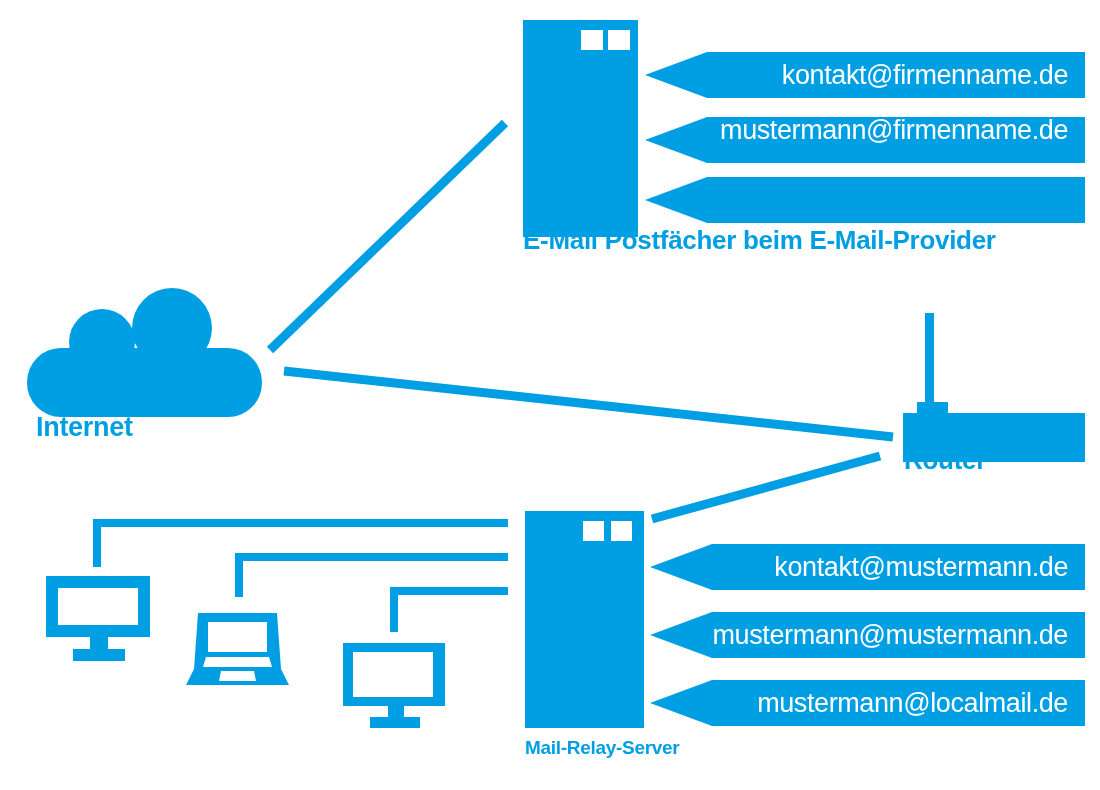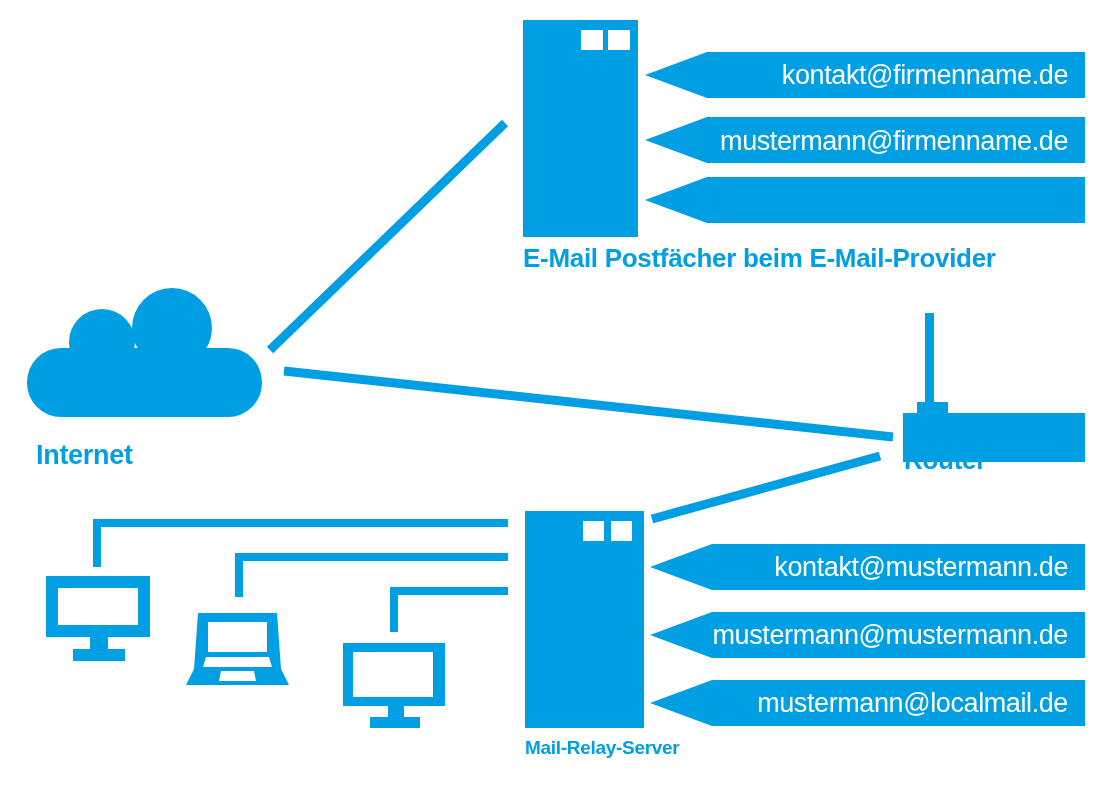--- a/index.html
+++ b/index.html
@@ -106,24 +106,24 @@
 
     <g>
       <rect class="fill-accent" x="343" y="643" width="102" height="63"></rect>
       <rect class="fill-white" x="353" y="652" width="80" height="45"></rect>
       <rect class="fill-accent" x="388" y="706" width="16" height="11"></rect>
       <rect class="fill-accent" x="370" y="717" width="50" height="11"></rect>
     </g>
   </svg>
 
   <div class="tag-text top" style="top:52px;">kontakt@firmenname.de</div>
-  <div class="tag-text top" style="top:118px;">mustermann@firmenname.de</div>
+  <div class="tag-text top" style="top:107px;">mustermann@firmenname.de</div>
 
   <div class="tag-text bottom" style="top:544px;">kontakt@mustermann.de</div>
   <div class="tag-text bottom" style="top:612px;">mustermann@mustermann.de</div>
   <div class="tag-text bottom" style="top:680px;">mustermann@localmail.de</div>
 
-  <div class="lbl" style="left:523px; top:243px;">E-Mail Postfächer beim E-Mail-Provider</div>
-  <div class="lbl" style="left:36px; top:440px; font-size:27px;text-align:right;">Internet</div>
+  <div class="lbl" style="left:523px; top:225px;">E-Mail Postfächer beim E-Mail-Provider</div>
+  <div class="lbl" style="left:36px; top:412px; font-size:27px;text-align:right;">Internet</div>
   <div class="lbl" style="left:904px; top:445px;">Router</div>
   <div class="lbl" style="left:525px; top:737px; font-size:19px;">Mail-Relay-Server</div>
 
 </div>
 
 </body></html>

